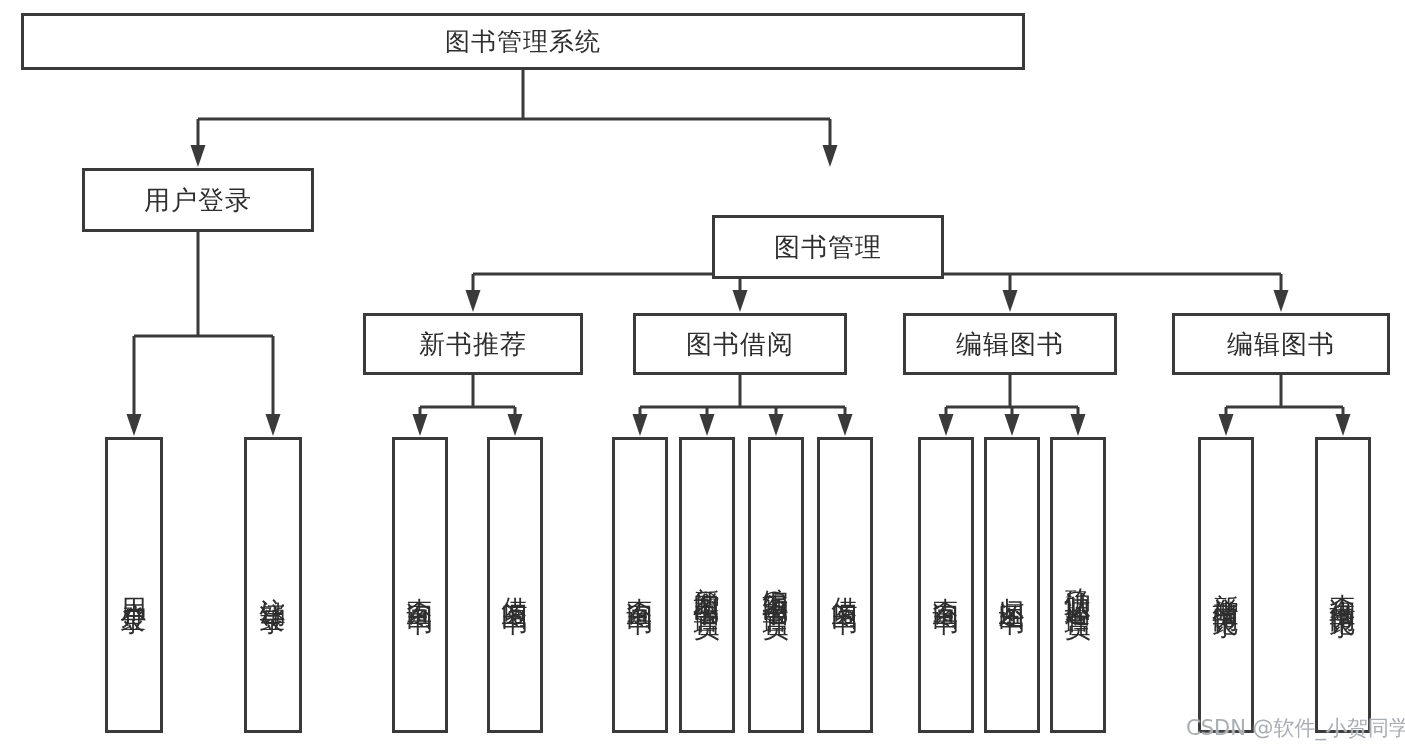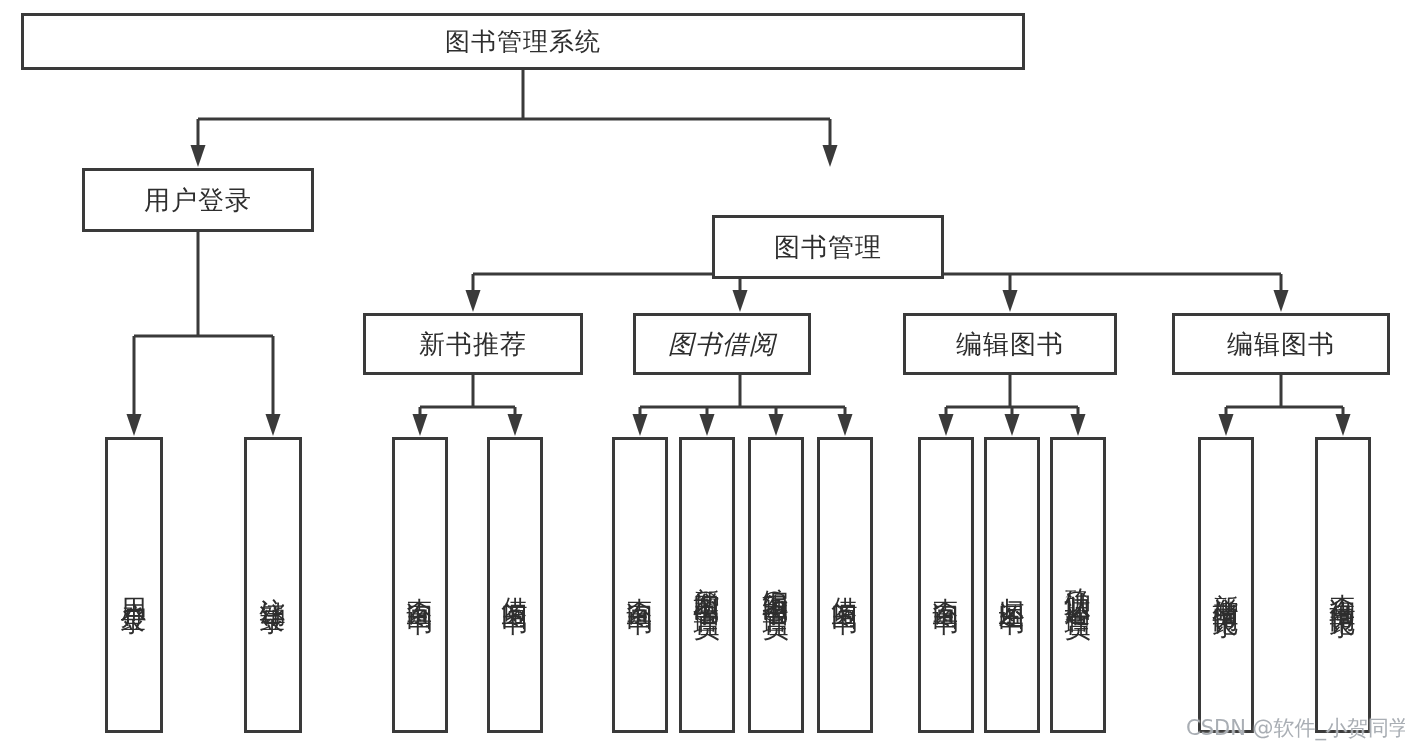--- a/index.html
+++ b/index.html
@@ -44,21 +44,21 @@
     color: #a9aeb4;
     white-space: nowrap;
     text-shadow: 0 0 2px #ffffff;
     z-index: 5;
   }
   
   #n-root            { left: 21px;   top: 13px;  width: 1004px; height: 57px; }
   #n-user-login      { left: 82px;   top: 168px; width: 232px;  height: 64px; }
   #n-book-mgmt       { left: 712px;  top: 168px; width: 232px;  height: 64px; margin-top: 47px; }
   #n-new-book        { left: 363px;  top: 313px; width: 220px;  height: 62px; font-family: Liberation Mono, monospace; }
-  #n-book-borrow     { left: 633px;  top: 313px; width: 178px;  height: 62px; font-style: italic; }
+  #n-book-borrow     { left: 633px;  top: 313px; width: 214px;  height: 62px; }
   #n-current-borrow  { left: 903px;  top: 313px; width: 214px;  height: 62px; }
   #n-borrow-record   { left: 1172px; top: 313px; width: 218px;  height: 62px; }
   .leaf { top: 437px; height: 296px; width: 56px; }
   #l-user-login   { left: 105px; width: 58px; }
   #l-logout       { left: 244px; width: 58px; }
   #l-nb-query     { left: 392px; }
   #l-nb-borrow    { left: 487px; }
   #l-bb-query     { left: 612px; }
   #l-bb-add       { left: 679px; }
   #l-bb-edit      { left: 748px; }

